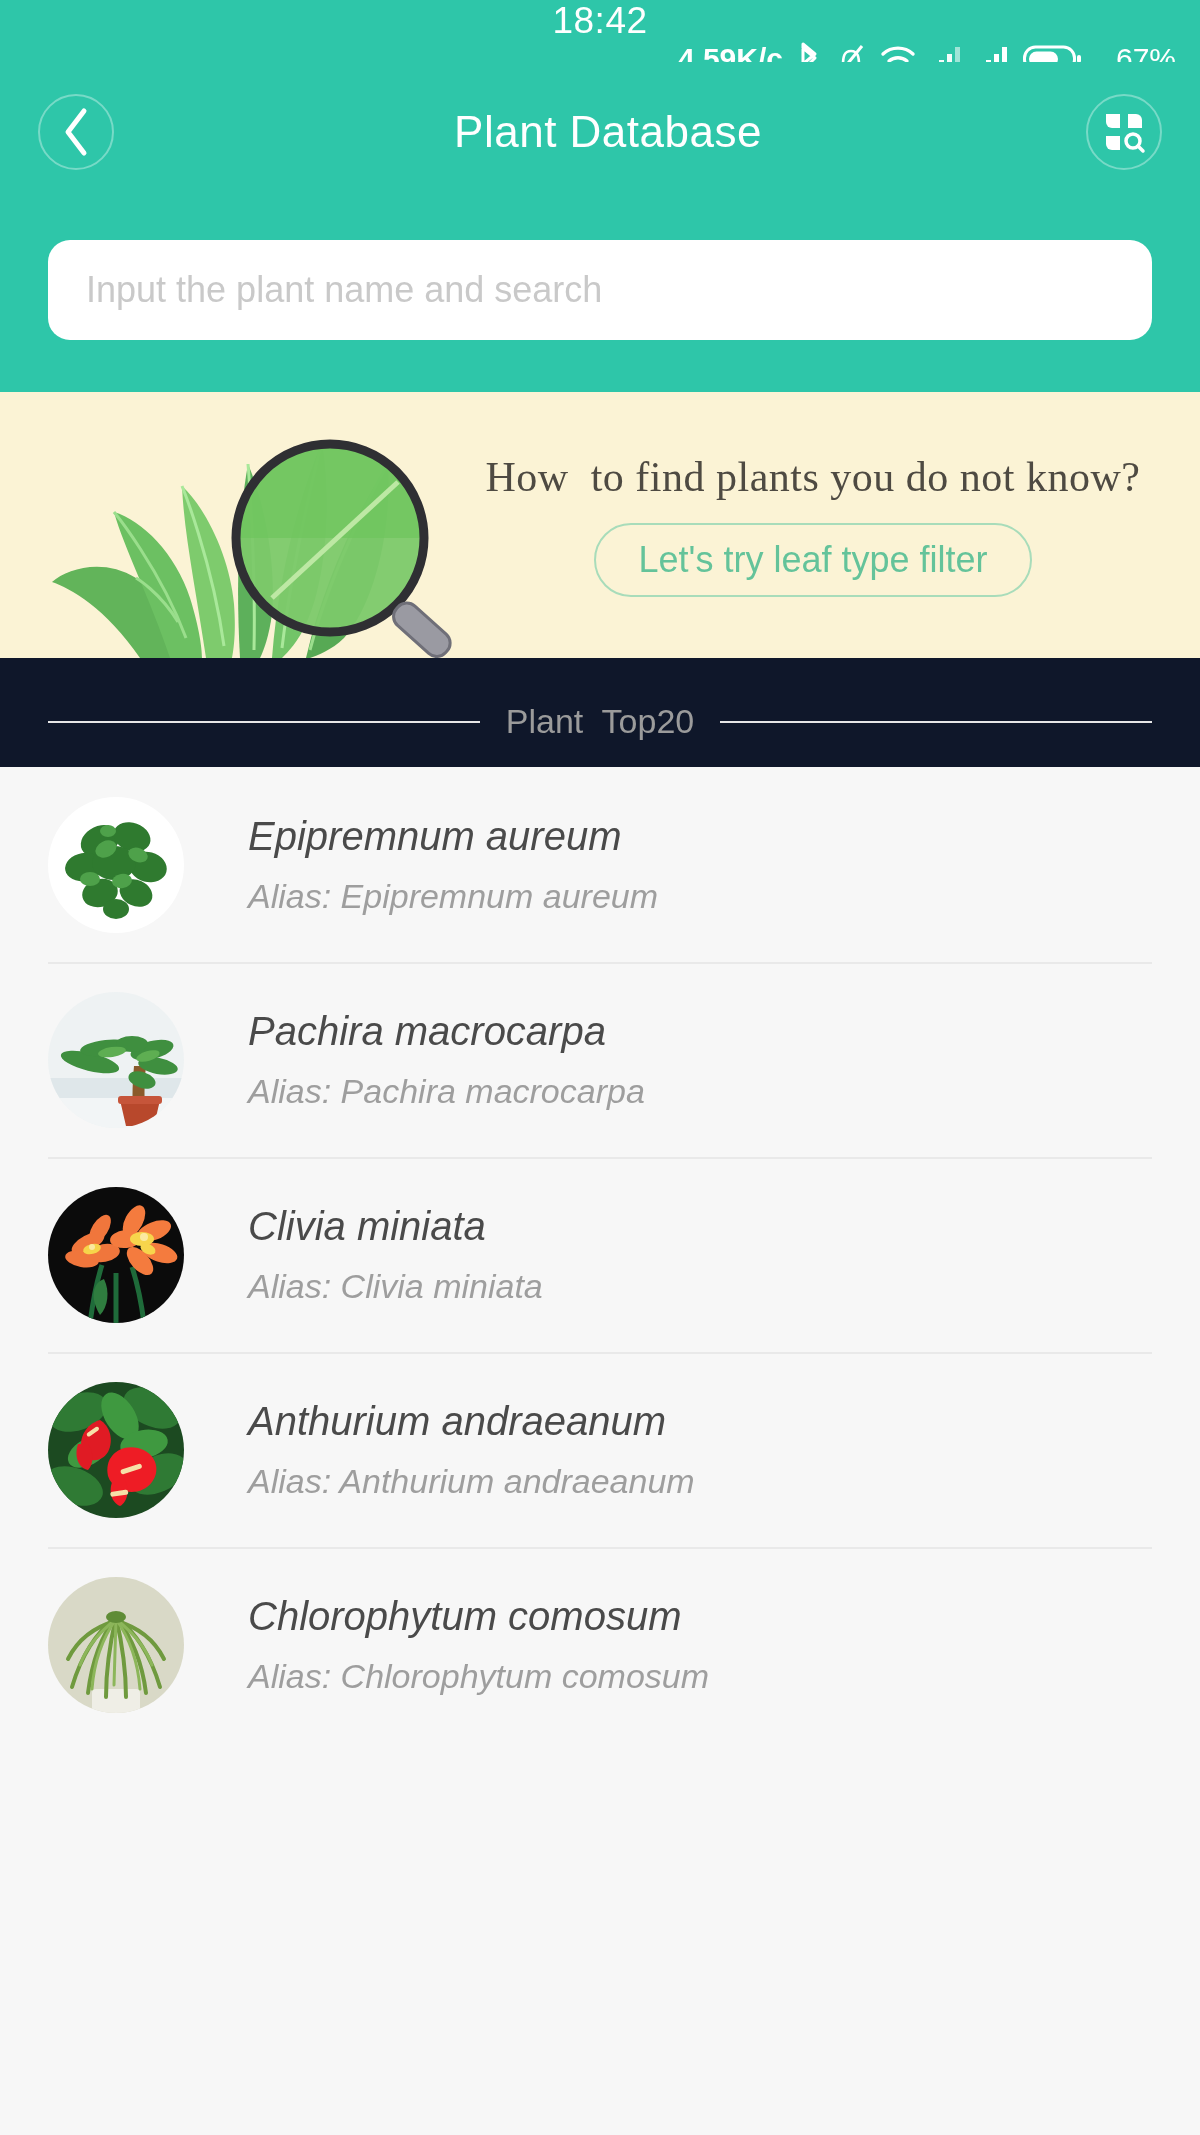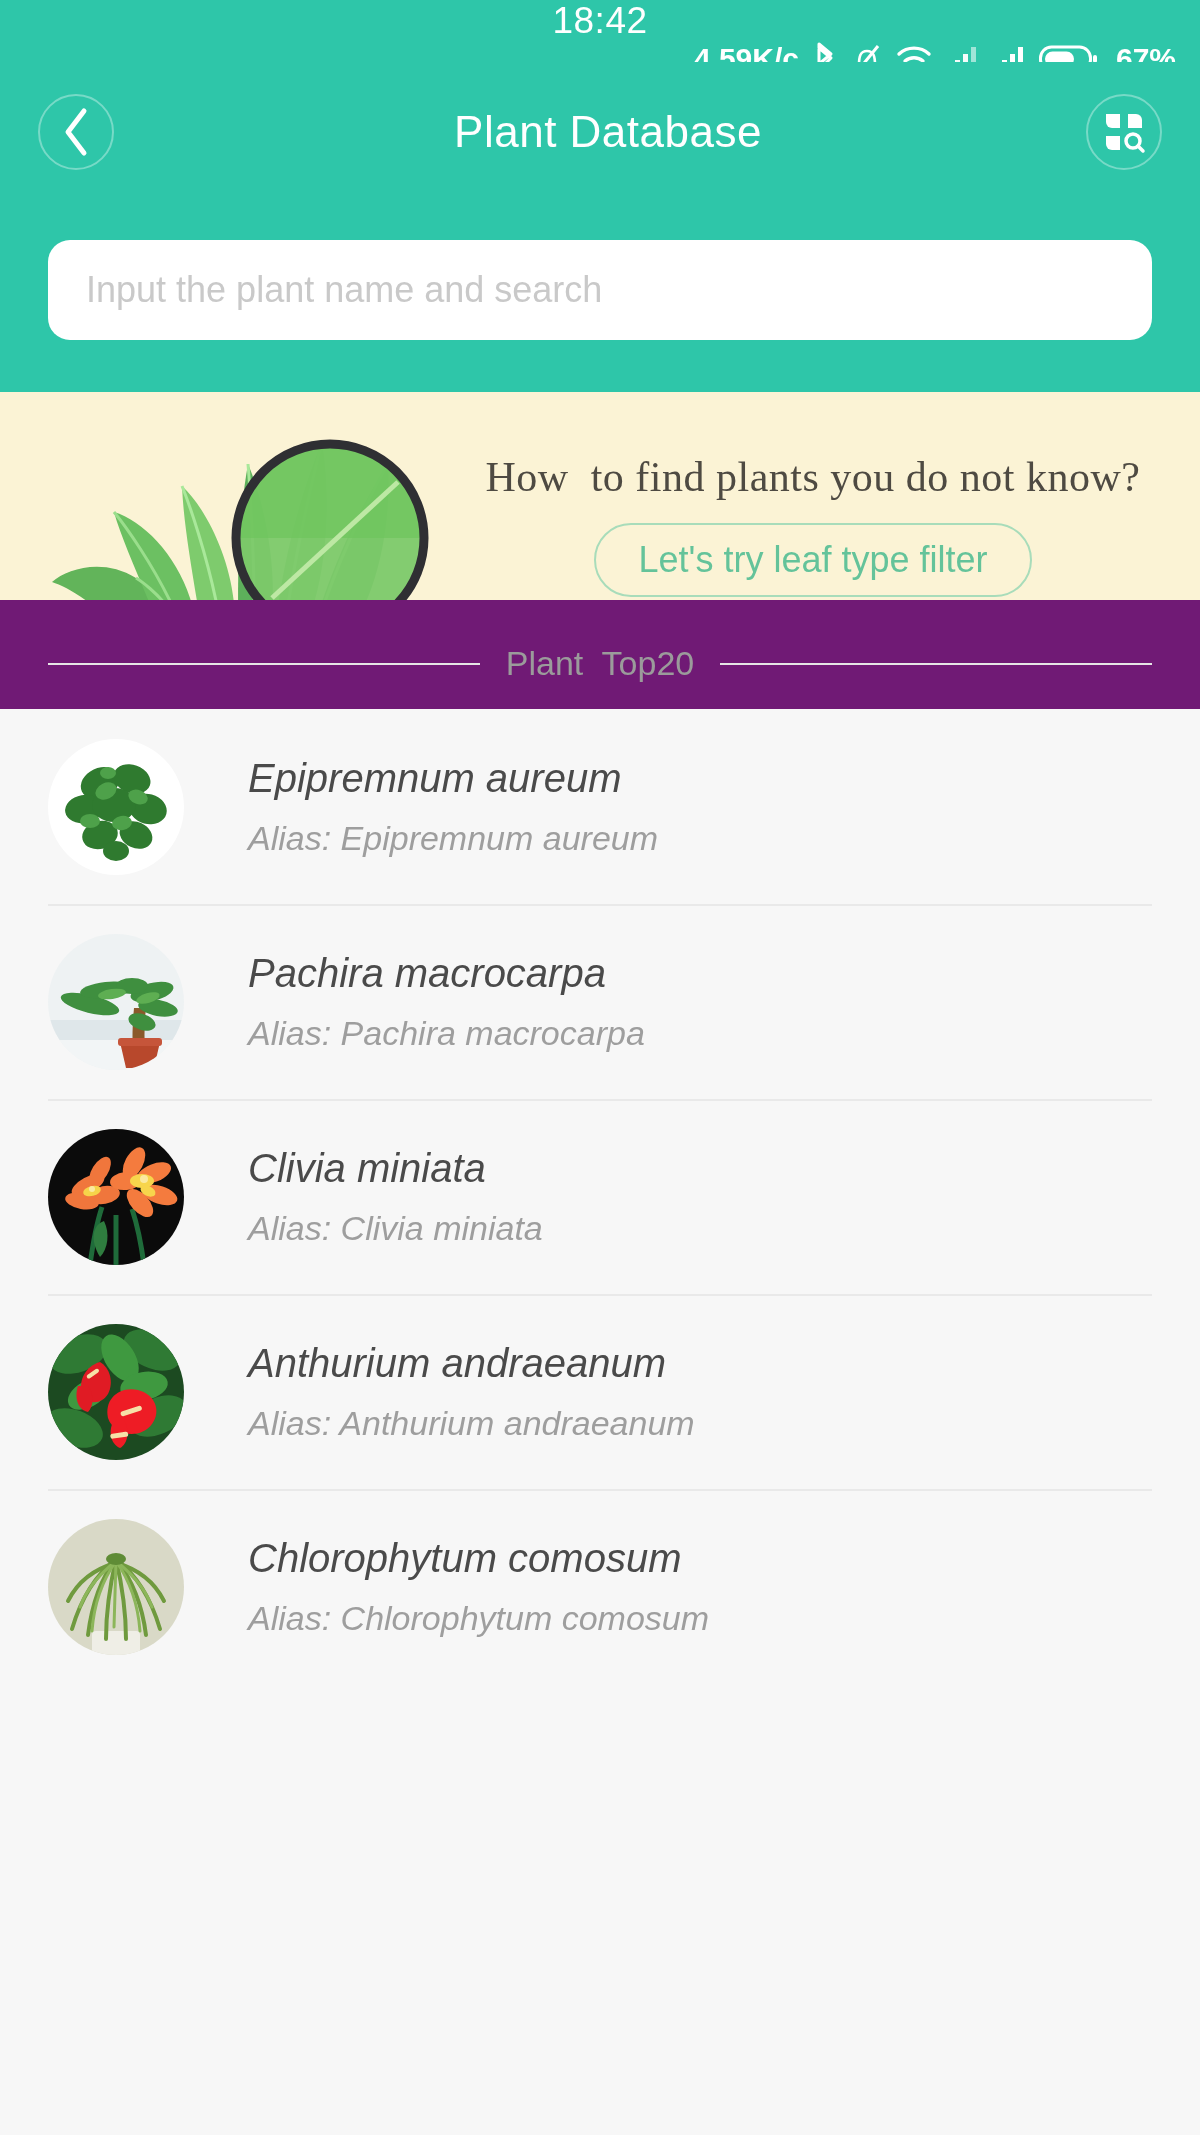--- a/index.html
+++ b/index.html
@@ -26,21 +26,21 @@
     font-weight: 500;
     letter-spacing: 0.5px;
   }
   .status-right {
     margin-left: auto;
     display: flex;
     align-items: center;
     gap: 13px;
   }
   .status-speed { font-size: 30px; font-weight: 600; letter-spacing: 0px; }
-  .status-batt-text { font-size: 30px; font-weight: 700; margin-left: 4px; }
+  .status-batt-text { font-size: 30px; font-weight: 400; margin-left: 20px; }
   .ic { display: inline-block; line-height: 0; }
 
   
   .header {
     height: 140px;
     background: #2ec6a9;
     position: relative;
     display: flex;
     align-items: center;
     padding-left: 16px;
@@ -82,21 +82,21 @@
     font-family: "Liberation Sans", sans-serif;
     font-size: 36px;
     color: #444;
     background: transparent;
   }
   .search-input::placeholder { color: #c9c9c9; }
 
   
   .banner {
     position: relative;
-    height: 208px;
+    height: 266px;
     background: #fbf3d5;
     overflow: hidden;
   }
   .banner-art {
     position: absolute;
     left: 10px; top: 0;
     width: 480px; height: 266px;
   }
   .banner-right {
     position: absolute;
@@ -121,21 +121,21 @@
     padding: 14px 42px;
     color: #64c39a;
     font-size: 36px;
     background: transparent;
     font-family: "Liberation Sans", sans-serif;
     cursor: pointer;
   }
 
   
   .section {
-    background: #701a75;
+    background: #0f172a;
     display: flex;
     align-items: center;
     gap: 26px;
     padding: 44px 48px 26px 48px;
   }
   .section-line { flex: 1; height: 2px; background: #e6e6e6; }
   .section-label {
     color: #9b9b9b;
     font-size: 34px;
     white-space: pre;

